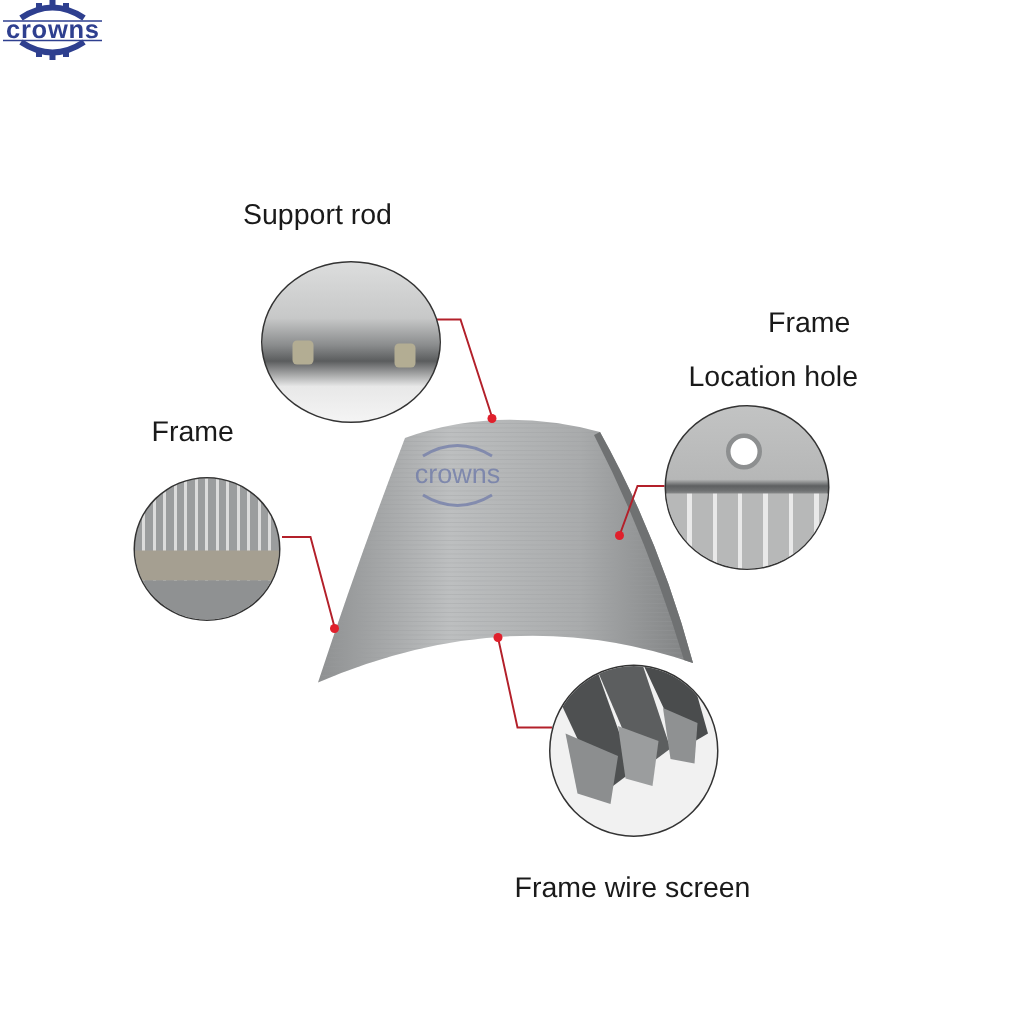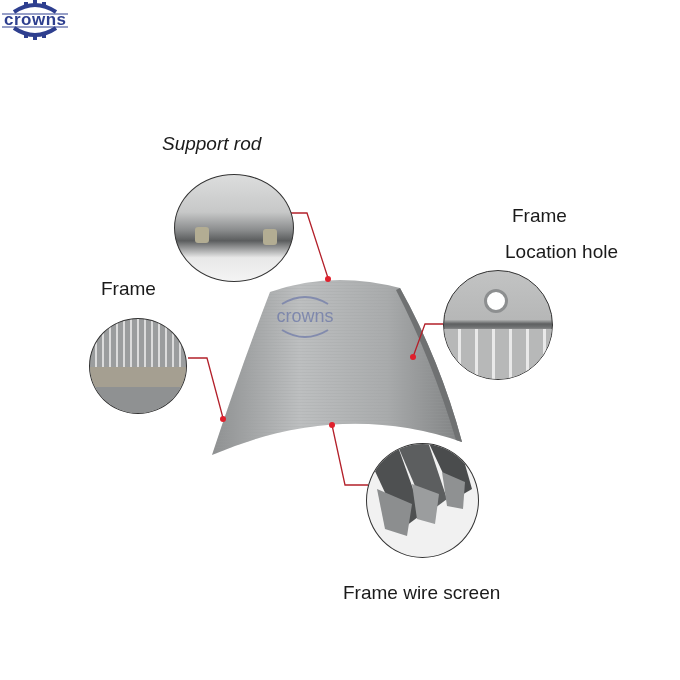--- a/index.html
+++ b/index.html
@@ -21,23 +21,23 @@
     <rect x="42" y="2" width="4" height="5" fill="#2e3f8f"></rect>
     <rect x="24" y="33" width="4" height="5" fill="#2e3f8f"></rect>
     <rect x="33" y="35" width="4" height="5" fill="#2e3f8f"></rect>
     <rect x="42" y="33" width="4" height="5" fill="#2e3f8f"></rect>
     <line x1="2" y1="14" x2="68" y2="14" stroke="#2e3f8f" stroke-width="1"></line>
     <line x1="2" y1="27" x2="68" y2="27" stroke="#2e3f8f" stroke-width="1"></line>
   </svg>
   <span style="position:absolute;left:4px;top:10px;font-size:17px;font-weight:bold;color:#2e3f8f;letter-spacing:0.5px;">crowns</span>
 </div>
 
-<div class="label" style="left:162px;top:133px;font-style:italic;">Support rod</div>
+<div class="label" style="left:162px;top:133px;">Support rod</div>
 <div class="label" style="left:512px;top:205px;">Frame</div>
-<div class="label" style="left:459px;top:241px;margin-left:46px;">Location hole</div>
+<div class="label" style="left:459px;top:241px;">Location hole</div>
 <div class="label" style="left:101px;top:278px;">Frame</div>
 <div class="label" style="left:343px;top:582px;">Frame wire screen</div>
 
 <svg class="overlay" viewBox="0 0 680 680">
   <defs>
     <linearGradient id="panelGrad" x1="0" y1="0" x2="1" y2="0">
       <stop offset="0" stop-color="#8e9091"></stop>
       <stop offset="0.35" stop-color="#bdbfc0"></stop>
       <stop offset="0.7" stop-color="#a9abac"></stop>
       <stop offset="1" stop-color="#7f8182"></stop>

